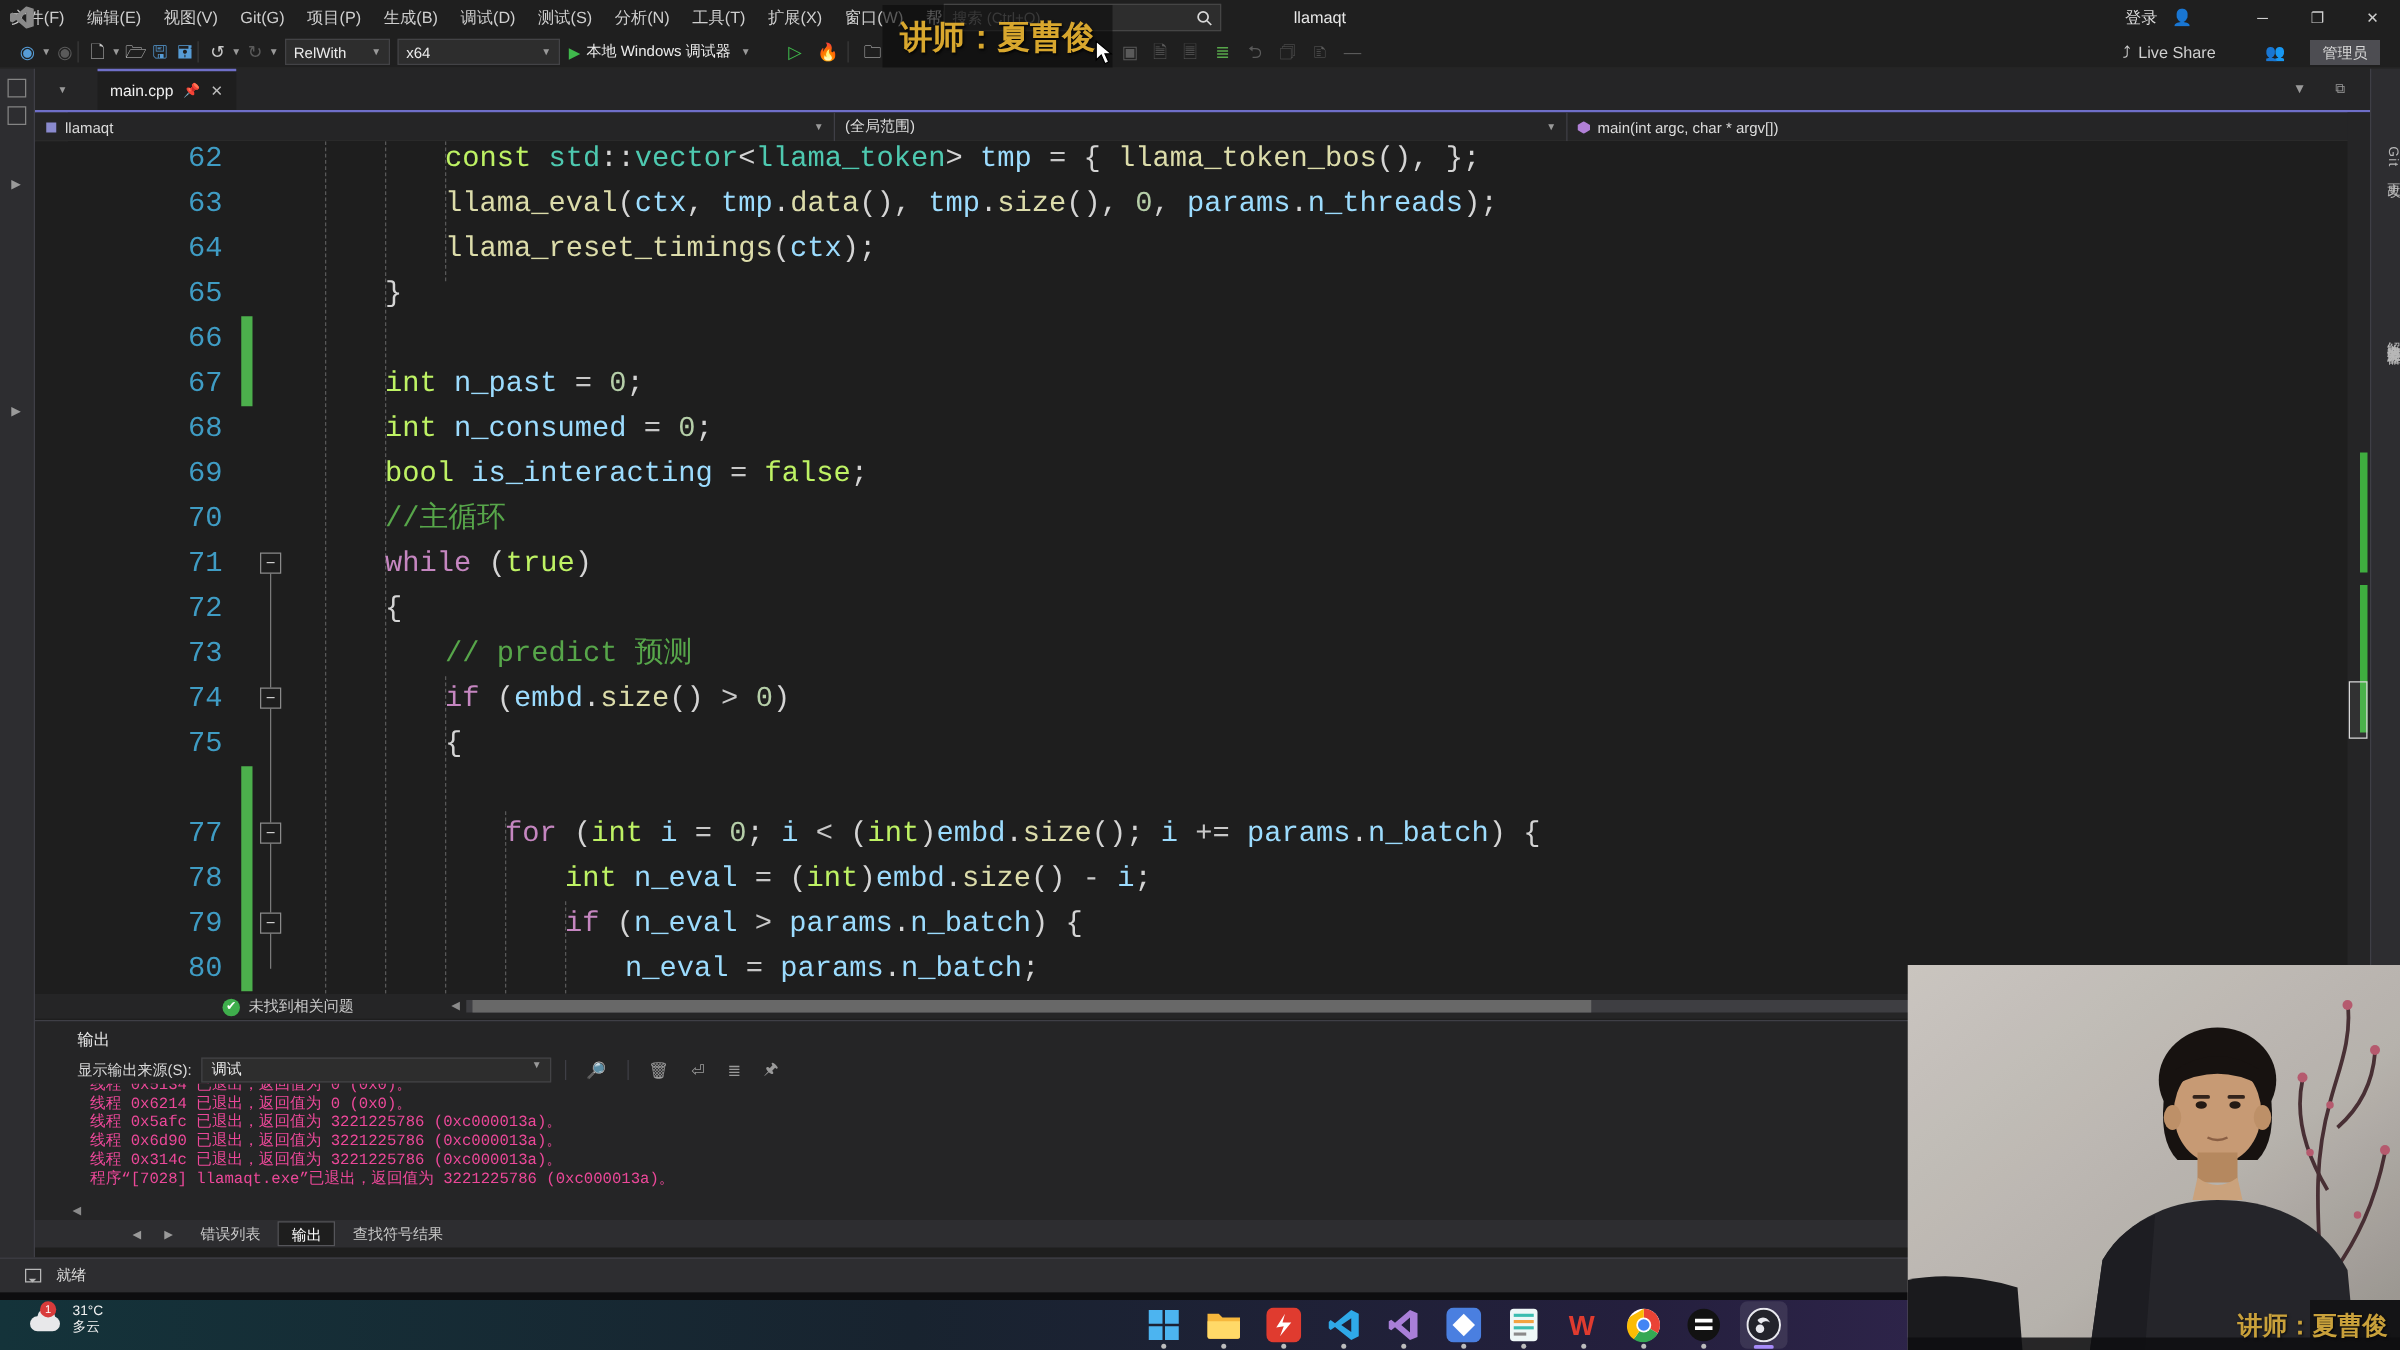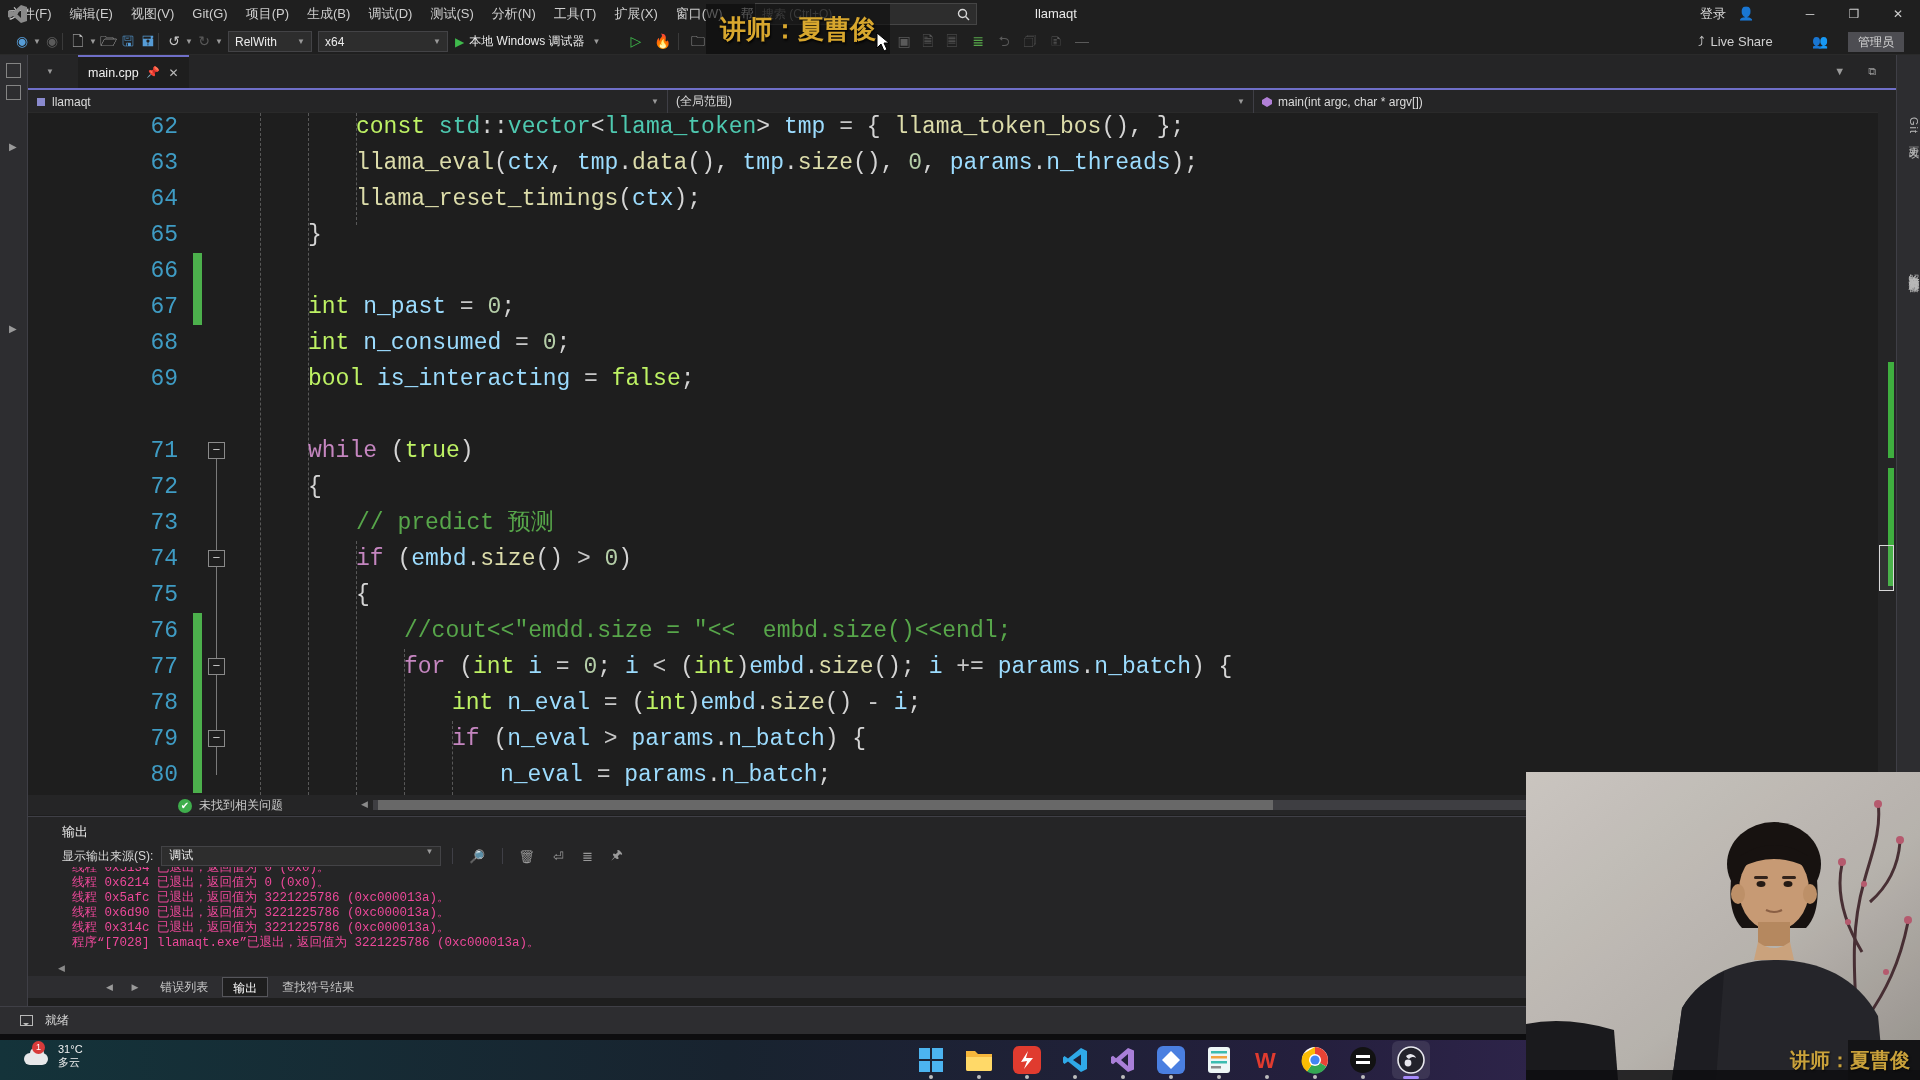--- a/index.html
+++ b/index.html
@@ -293,26 +293,26 @@
       <div class="chbar" style="top: 140px; height: 72px;"></div>
       <div class="chbar" style="top: 500px; height: 180px;"></div>
       <div class="crow" style="top: -4px;"><span class="lnum">62</span><span class="ctext" style="left: 328px;"><span class="tk-k">const </span><span class="tk-t">std</span><span class="tk-p">::</span><span class="tk-t">vector</span><span class="tk-p">&lt;</span><span class="tk-t">llama_token</span><span class="tk-p">&gt; </span><span class="tk-v">tmp</span><span class="tk-o"> = </span><span class="tk-p">{ </span><span class="tk-f">llama_token_bos</span><span class="tk-p">(), </span><span class="tk-p">};</span></span></div>
       <div class="crow" style="top: 32px;"><span class="lnum">63</span><span class="ctext" style="left: 328px;"><span class="tk-f">llama_eval</span><span class="tk-p">(</span><span class="tk-v">ctx</span><span class="tk-p">, </span><span class="tk-v">tmp</span><span class="tk-p">.</span><span class="tk-f">data</span><span class="tk-p">(), </span><span class="tk-v">tmp</span><span class="tk-p">.</span><span class="tk-f">size</span><span class="tk-p">(), </span><span class="tk-n">0</span><span class="tk-p">, </span><span class="tk-v">params</span><span class="tk-p">.</span><span class="tk-v">n_threads</span><span class="tk-p">);</span></span></div>
       <div class="crow" style="top: 68px;"><span class="lnum">64</span><span class="ctext" style="left: 328px;"><span class="tk-f">llama_reset_timings</span><span class="tk-p">(</span><span class="tk-v">ctx</span><span class="tk-p">);</span></span></div>
       <div class="crow" style="top: 104px; padding-left: 28px;"><span class="lnum">65</span><span class="ctext" style="left: 280px;"><span class="tk-p">}</span></span></div>
       <div class="crow" style="top: 140px;"><span class="lnum">66</span><span class="ctext" style="left: 280px;"></span></div>
       <div class="crow" style="top: 176px;"><span class="lnum">67</span><span class="ctext" style="left: 280px;"><span class="tk-k">int </span><span class="tk-v">n_past</span><span class="tk-o"> = </span><span class="tk-n">0</span><span class="tk-p">;</span></span></div>
       <div class="crow" style="top: 212px;"><span class="lnum">68</span><span class="ctext" style="left: 280px;"><span class="tk-k">int </span><span class="tk-v">n_consumed</span><span class="tk-o"> = </span><span class="tk-n">0</span><span class="tk-p">;</span></span></div>
       <div class="crow" style="top: 248px;"><span class="lnum">69</span><span class="ctext" style="left: 280px;"><span class="tk-k">bool </span><span class="tk-v">is_interacting</span><span class="tk-o"> = </span><span class="tk-k">false</span><span class="tk-p">;</span></span></div>
+      <div class="crow" style="top: 284px;"><span class="lnum">70</span><span class="ctext" style="left: 280px;"><span class="tk-c">//主循环</span></span></div>
       <div class="crow" style="top: 320px;"><span class="lnum">71</span><div class="fold" style="top: 9px;">−</div><span class="ctext" style="left: 280px;"><span class="tk-ctl">while </span><span class="tk-p">(</span><span class="tk-k">true</span><span class="tk-p">)</span></span></div>
       <div class="crow" style="top: 356px;"><span class="lnum">72</span><span class="ctext" style="left: 280px;"><span class="tk-p">{</span></span></div>
       <div class="crow" style="top: 392px;"><span class="lnum">73</span><span class="ctext" style="left: 328px;"><span class="tk-c">// predict 预测</span></span></div>
       <div class="crow" style="top: 428px;"><span class="lnum">74</span><div class="fold" style="top: 9px;">−</div><span class="ctext" style="left: 328px;"><span class="tk-ctl">if </span><span class="tk-p">(</span><span class="tk-v">embd</span><span class="tk-p">.</span><span class="tk-f">size</span><span class="tk-p">()</span><span class="tk-o"> &gt; </span><span class="tk-n">0</span><span class="tk-p">)</span></span></div>
       <div class="crow" style="top: 464px;"><span class="lnum">75</span><span class="ctext" style="left: 328px;"><span class="tk-p">{</span></span></div>
-      <div class="crow" style="top: 500px;"><span class="lnum">76</span><span class="ctext" style="left: 376px;"><span class="tk-c">//cout&lt;&lt;"emdd.size = "&lt;&lt;  embd.size()&lt;&lt;endl;</span></span></div>
       <div class="crow" style="top: 536px;"><span class="lnum">77</span><div class="fold" style="top: 9px;">−</div><span class="ctext" style="left: 376px;"><span class="tk-ctl">for </span><span class="tk-p">(</span><span class="tk-k">int </span><span class="tk-v">i</span><span class="tk-o"> = </span><span class="tk-n">0</span><span class="tk-p">; </span><span class="tk-v">i</span><span class="tk-o"> &lt; </span><span class="tk-p">(</span><span class="tk-k">int</span><span class="tk-p">)</span><span class="tk-v">embd</span><span class="tk-p">.</span><span class="tk-f">size</span><span class="tk-p">(); </span><span class="tk-v">i</span><span class="tk-o"> += </span><span class="tk-v">params</span><span class="tk-p">.</span><span class="tk-v">n_batch</span><span class="tk-p">) {</span></span></div>
       <div class="crow" style="top: 572px;"><span class="lnum">78</span><span class="ctext" style="left: 424px;"><span class="tk-k">int </span><span class="tk-v">n_eval</span><span class="tk-o"> = </span><span class="tk-p">(</span><span class="tk-k">int</span><span class="tk-p">)</span><span class="tk-v">embd</span><span class="tk-p">.</span><span class="tk-f">size</span><span class="tk-p">()</span><span class="tk-o"> - </span><span class="tk-v">i</span><span class="tk-p">;</span></span></div>
       <div class="crow" style="top: 608px;"><span class="lnum">79</span><div class="fold" style="top: 9px;">−</div><span class="ctext" style="left: 424px;"><span class="tk-ctl">if </span><span class="tk-p">(</span><span class="tk-v">n_eval</span><span class="tk-o"> &gt; </span><span class="tk-v">params</span><span class="tk-p">.</span><span class="tk-v">n_batch</span><span class="tk-p">) {</span></span></div>
       <div class="crow" style="top: 644px;"><span class="lnum">80</span><span class="ctext" style="left: 472px;"><span class="tk-v">n_eval</span><span class="tk-o"> = </span><span class="tk-v">params</span><span class="tk-p">.</span><span class="tk-v">n_batch</span><span class="tk-p">;</span></span></div>
     </div>
 
   <div class="abs" id="vscroll">
     <div class="vmark" style="top:272px;height:96px"></div>
     <div class="vmark" style="top:378px;height:118px"></div>
     <div id="vviewport" style="top:455px;height:46px"></div>

